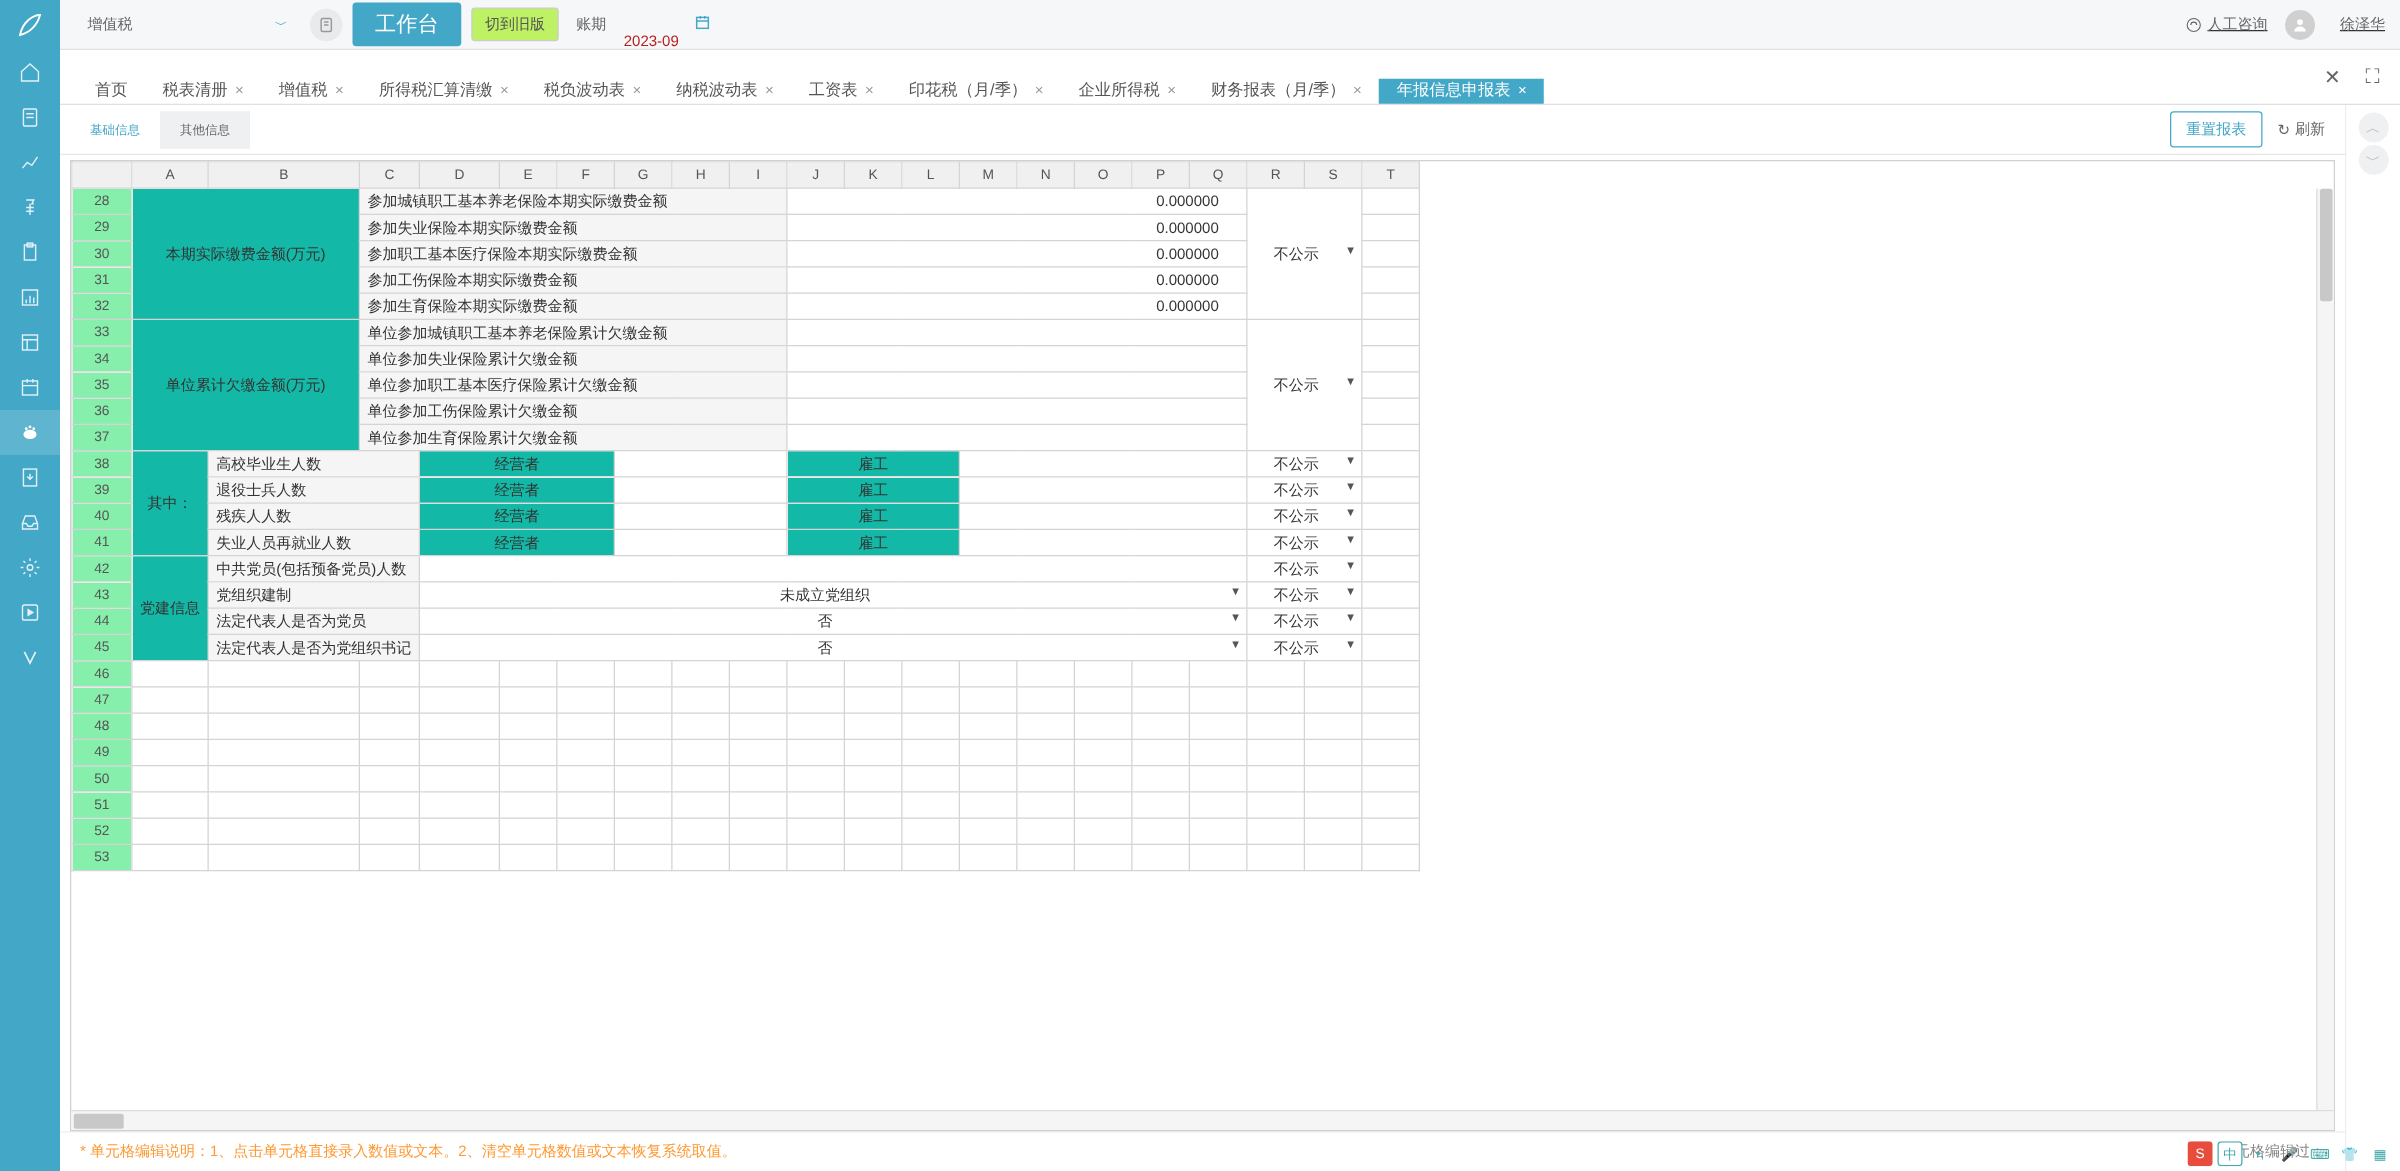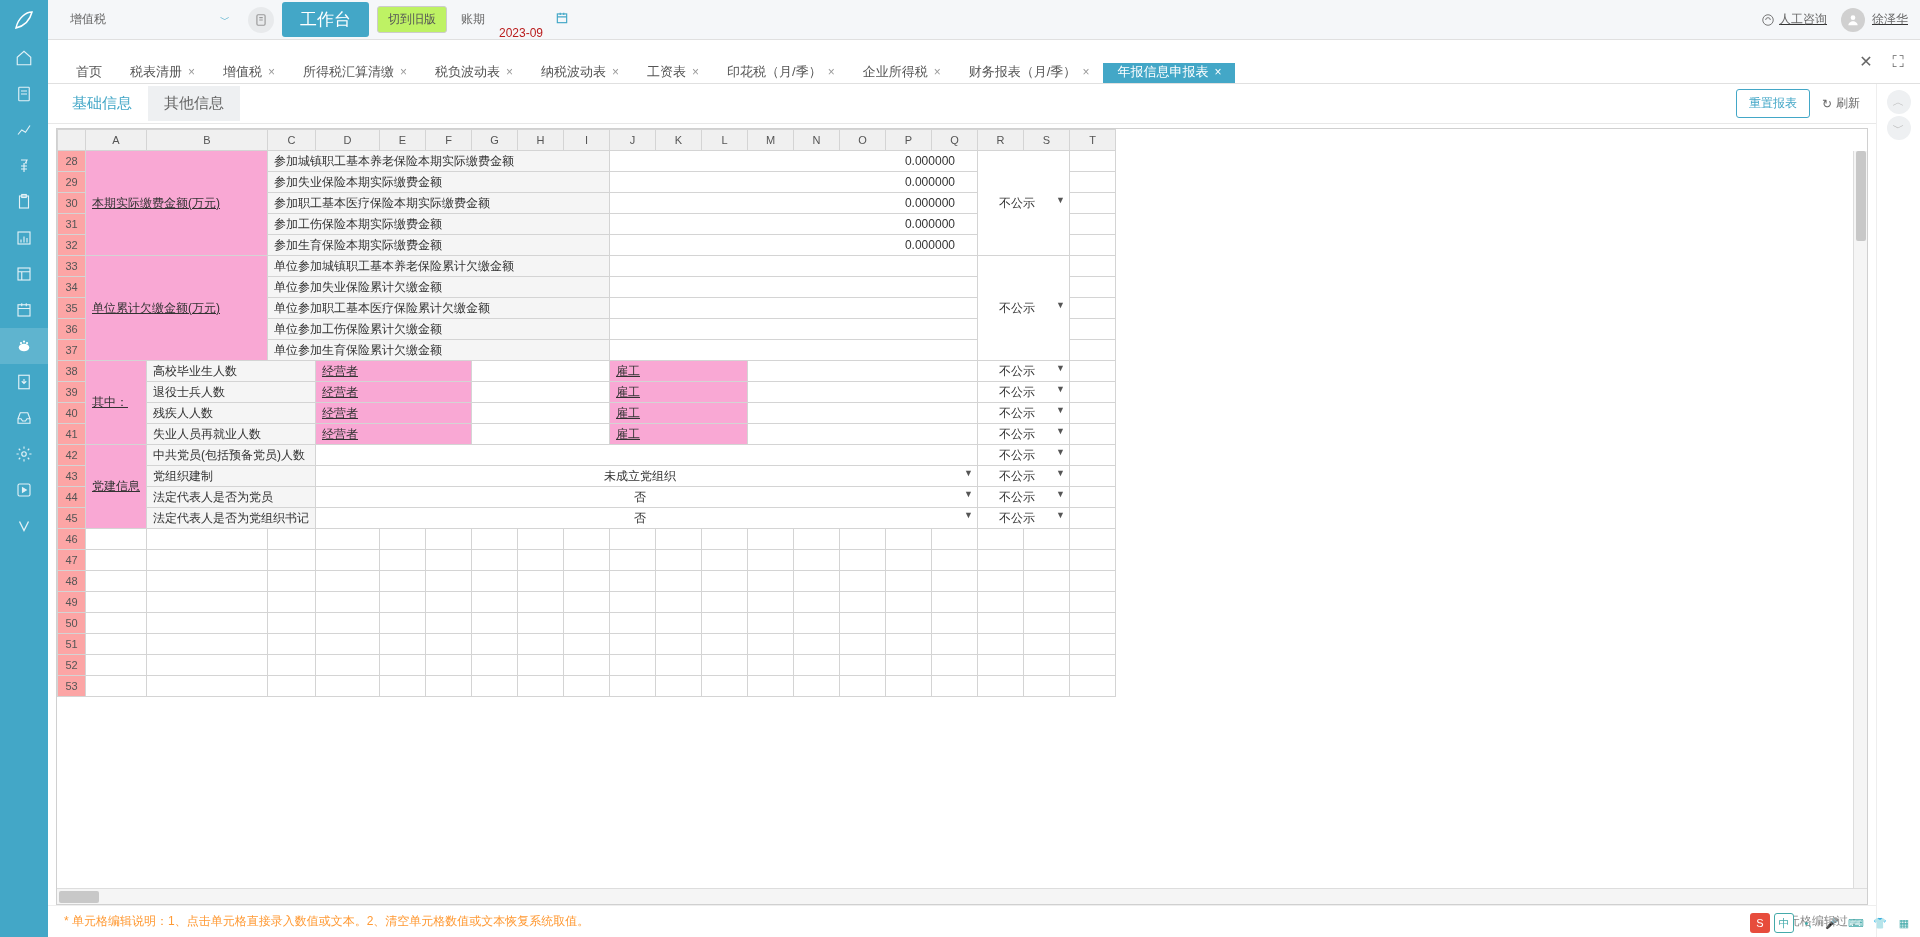--- a/index.html
+++ b/index.html
@@ -41,36 +41,36 @@
 .tab.active .tab-close { color: #fff; }
 .tabs-right { margin-left: auto; display: flex; align-items: center; gap: 4px; padding-right: 8px; }
 .tabs-right-btn { width: 28px; height: 28px; display: flex; align-items: center; justify-content: center; cursor: pointer; color: #666; font-size: 16px; }
 
 
 .content { flex: 1; display: flex; min-height: 0; }
 .content-main { flex: 1; display: flex; flex-direction: column; min-width: 0; }
 
 
 .subtabs-row { height: 40px; display: flex; align-items: center; border-bottom: 1px solid #e8e8e8; padding: 0 16px 0 8px; }
-.subtab { padding: 8px 16px; cursor: pointer; color: #666; font-size: 15px; }
+.subtab { padding: 8px 16px; cursor: pointer; color: #666; font-size: 10px; }
 .subtab.active { color: #43a7c7; background: #fff; }
 .subtab.inactive { background: #eef0f2; }
 .subtabs-right { margin-left: auto; display: flex; gap: 12px; align-items: center; }
 .btn-reset { border: 1px solid #43a7c7; color: #43a7c7; background: #fff; padding: 5px 12px; border-radius: 3px; cursor: pointer; font-size: 12px; }
 .btn-refresh { display: flex; align-items: center; gap: 4px; color: #666; cursor: pointer; font-size: 12px; }
 
 
 .sheet-wrap { flex: 1; position: relative; overflow: hidden; margin: 4px 8px 0 8px; border: 1px solid #d0d0d0; }
 .sheet { width: 100%; height: calc(100% - 16px); overflow: auto; }
 table.grid { border-collapse: collapse; font-size: 12px; }
 table.grid th, table.grid td { border: 1px solid #d4d4d4; height: 21px; text-align: center; background: #fff; white-space: nowrap; overflow: hidden; }
 table.grid th { background: #f0f0f0; font-weight: normal; color: #555; font-size: 11px; }
 table.grid th.corner { background: #f0f0f0; width: 28px; }
-table.grid td.rowhead { background: #fca5a5; color: #555; width: 28px; font-size: 11px; }
-table.grid td.label { background: #f9a8d4; text-align: left; padding: 0 6px; text-decoration: underline; }
+table.grid td.rowhead { background: #86efac; color: #555; width: 48px; font-size: 11px; }
+table.grid td.label { background: #14b8a6; text-align: center; padding: 0 6px; }
 table.grid td.label-left { background: #f5f5f5; text-align: left; padding: 0 6px; }
 table.grid td.val-right { text-align: right; padding-right: 22px; }
 table.grid td.val-center { text-align: center; }
 .dd-arrow { float: right; font-size: 9px; color: #555; padding-right: 4px; }
 .hscroll { height: 16px; background: #f5f5f5; border-top: 1px solid #ddd; position: relative; }
 .hscroll-thumb { position: absolute; left: 2px; top: 2px; height: 12px; width: 40px; background: #c8c8c8; border-radius: 2px; }
 .vscroll { position: absolute; right: 0; top: 22px; bottom: 16px; width: 14px; background: #f5f5f5; border-left: 1px solid #ddd; }
 .vscroll-thumb { position: absolute; top: 0; left: 2px; width: 10px; height: 90px; background: #c8c8c8; border-radius: 2px; }
 
 
@@ -206,21 +206,21 @@
           </svg>
       </span>
       <div class="header-right">
         <div class="consult">
           <svg width="14" height="14" viewBox="0 0 24 24" fill="none" stroke="currentColor" stroke-width="1.5">
               <circle cx="12" cy="12" r="9"></circle>
               <path d="M8 12a4 4 0 0 1 8 0M8 14h0M16 14h0"></path>
             </svg>
           <span>人工咨询</span>
         </div>
-        <div style="display:flex;align-items:center;gap:7px;">
+        <div style="display:flex;align-items:center;gap:20px;">
           <div class="avatar">
             <svg width="14" height="14" viewBox="0 0 24 24" fill="#fff">
                 <circle cx="12" cy="8" r="4"></circle>
                 <path d="M4 21c0-4 4-7 8-7s8 3 8 7"></path>
               </svg>
           </div>
           <span class="username">徐泽华</span>
         </div>
       </div>
     </div>

